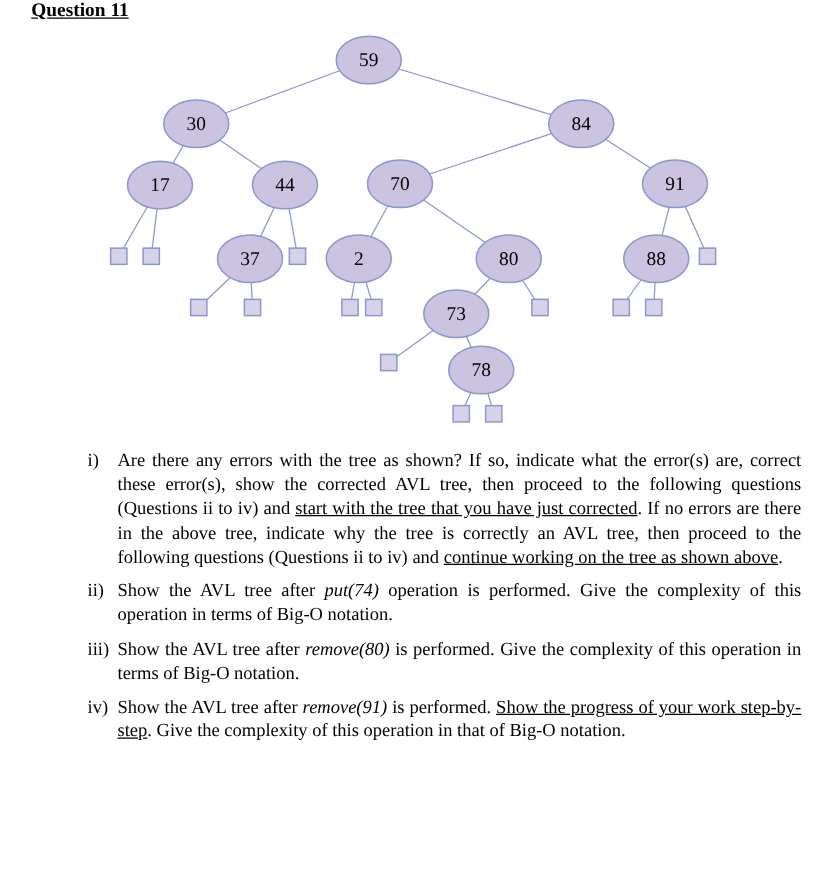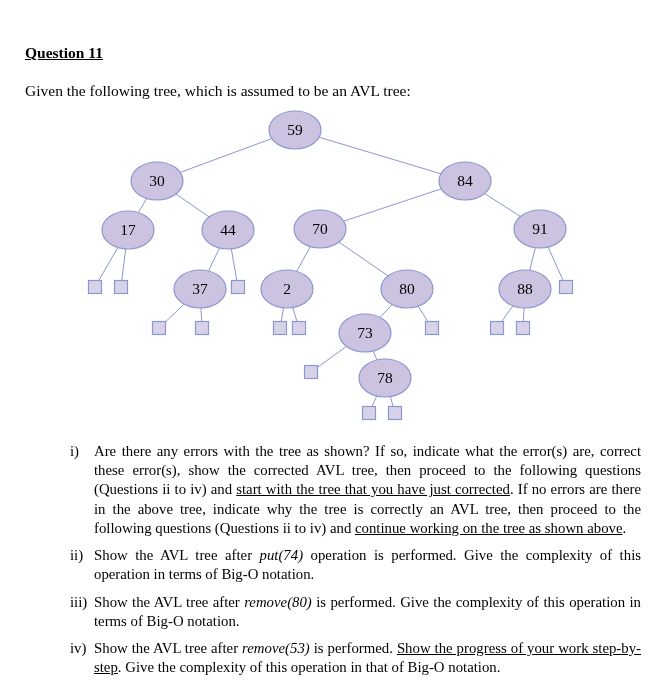--- a/index.html
+++ b/index.html
@@ -1,40 +1,39 @@
 <!DOCTYPE html>
 <html><head>
 <meta charset="utf-8">
 <style>
   html,body{margin:0;padding:0;}
   body{
     width:669px;height:700px;background:#ffffff;color:#000;
     font-family:"Liberation Serif", serif;overflow:hidden;
   }
-  .page{padding-top:44px;}
+  .page{}
   .title{
     margin:0 0 0 25px;font-size:15.5px;font-weight:bold;
     text-decoration:underline;
   }
   .intro{margin:20px 0 0 25px;font-size:15.5px;}
   #tree-svg{display:block;margin-top:6px;}
   #tree-svg text{font-family:"Liberation Serif", serif;font-size:15.5px;fill:#000;}
   .questions{margin:14px 28px 0 70px;}
   .q-row{display:flex;font-size:14.8px;line-height:1.3;margin-bottom:8px;}
   .q-label{flex:0 0 24px;}
   .q-text{flex:1;text-align:justify;}
   .u{text-decoration:underline;font-family:Liberation Serif, serif;}
   .bi{font-weight:normal;font-style:italic;}
 </style>
 </head>
 <body>
 
 <div class="page">
   <div class="title">Question 11</div>
-  <div class="intro">Given the following tree, which is assumed to be an AVL tree:</div>
   <svg id="tree-svg" width="669" height="322" viewBox="0 0 669 322" xmlns="http://www.w3.org/2000/svg">
       <line x1="295" y1="24" x2="157" y2="75" stroke="#8b97cf" stroke-width="1"></line>
       <line x1="295" y1="24" x2="465" y2="75" stroke="#8b97cf" stroke-width="1"></line>
       <line x1="157" y1="75" x2="128" y2="124" stroke="#8b97cf" stroke-width="1"></line>
       <line x1="157" y1="75" x2="228" y2="124" stroke="#8b97cf" stroke-width="1"></line>
       <line x1="128" y1="124" x2="95" y2="181" stroke="#8b97cf" stroke-width="1"></line>
       <line x1="128" y1="124" x2="121" y2="181" stroke="#8b97cf" stroke-width="1"></line>
       <line x1="228" y1="124" x2="200" y2="183" stroke="#8b97cf" stroke-width="1"></line>
       <line x1="228" y1="124" x2="238" y2="181" stroke="#8b97cf" stroke-width="1"></line>
       <line x1="200" y1="183" x2="159" y2="222" stroke="#8b97cf" stroke-width="1"></line>
@@ -130,16 +129,16 @@
       <div class="q-row">
         <div class="q-label">ii)</div>
         <div class="q-text"><span>Show the AVL tree after </span><span class="bi">put(74)</span><span> operation is performed. Give the complexity of this operation in terms of Big-O notation.</span></div>
       </div>
       <div class="q-row">
         <div class="q-label">iii)</div>
         <div class="q-text"><span>Show the AVL tree after </span><span class="bi">remove(80)</span><span> is performed. Give the complexity of this operation in terms of Big-O notation.</span></div>
       </div>
       <div class="q-row">
         <div class="q-label">iv)</div>
-        <div class="q-text"><span>Show the AVL tree after </span><span class="bi">remove(53)</span><span> is performed. </span><span class="u">Show the progress of your work step-by-step</span><span>. Give the complexity of this operation in that of Big-O notation.</span></div>
+        <div class="q-text"><span>Show the AVL tree after </span><span class="bi">remove(91)</span><span> is performed. </span><span class="u">Show the progress of your work step-by-step</span><span>. Give the complexity of this operation in that of Big-O notation.</span></div>
       </div>
     </div>
 </div>
 
 </body></html>

